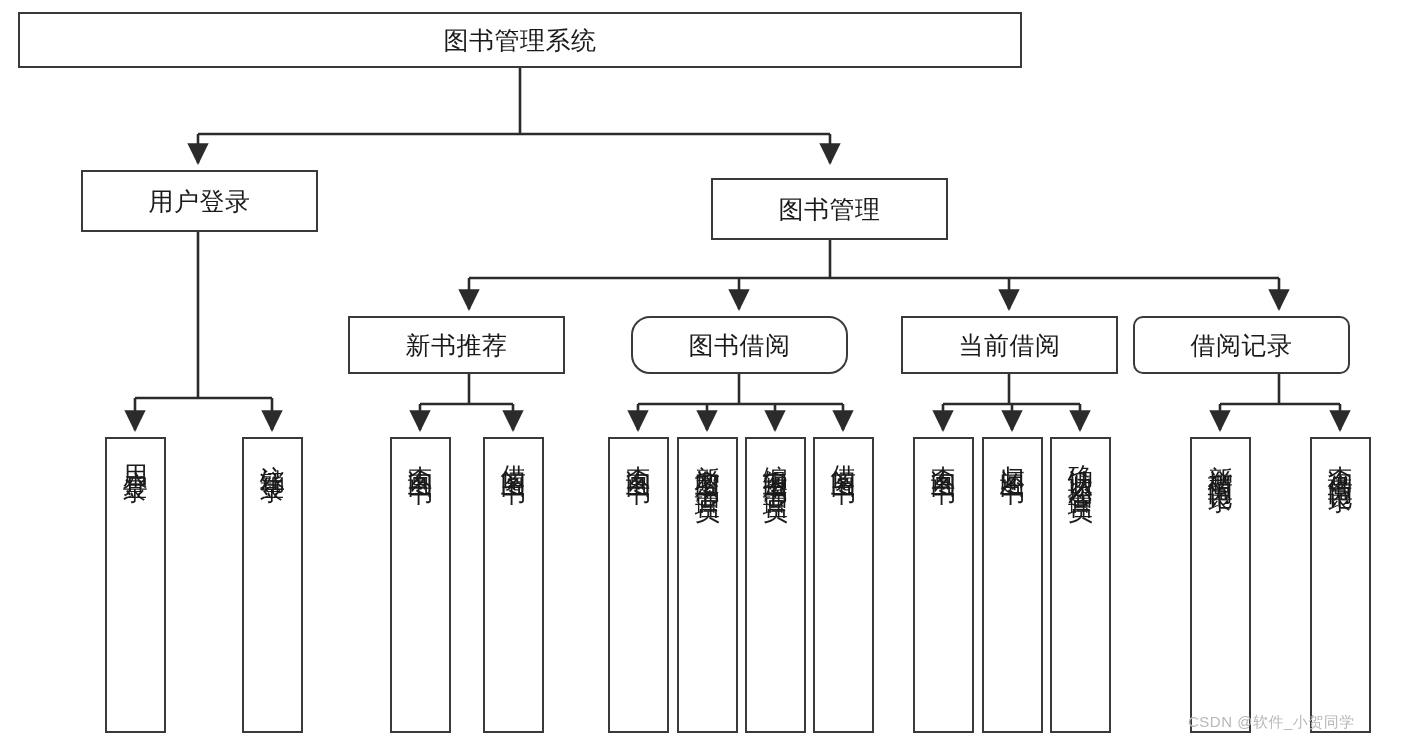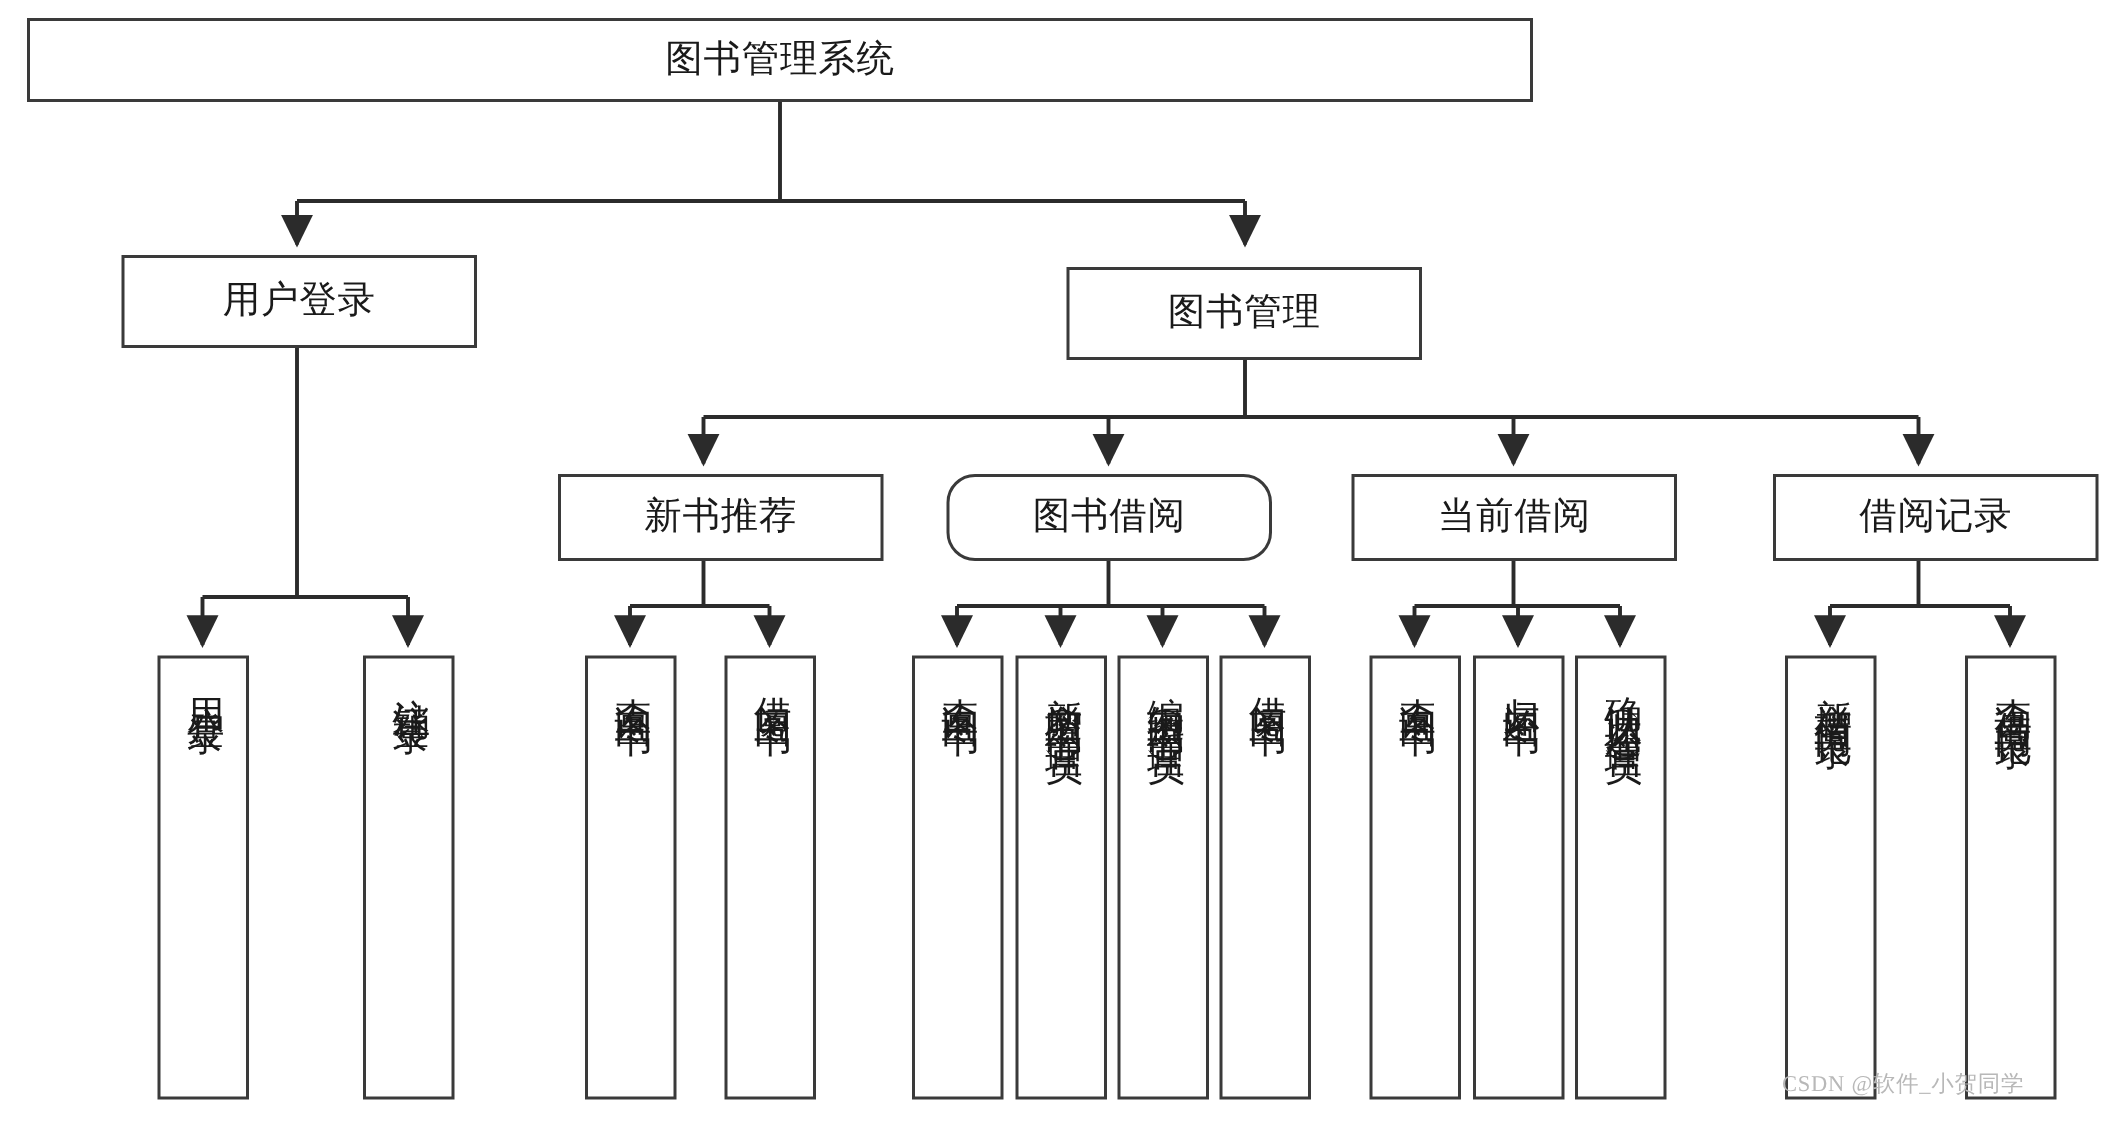--- a/index.html
+++ b/index.html
@@ -9,21 +9,20 @@
   }
   body {
     font-family: "Liberation Sans", "DejaVu Sans", sans-serif;
   }
   #diagram-root {
     position: relative;
     width: 1405px;
     height: 747px;
     background: #ffffff;
     overflow: hidden;
-    font-family: Liberation Serif, serif;
   }
   #edge-layer {
     position: absolute;
     left: 0;
     top: 0;
     width: 1405px;
     height: 747px;
     pointer-events: none;
   }
   .node {
@@ -133,30 +132,30 @@
     <span class="node-label">图书管理系统</span>
   </div>
 
   <div class="node horizontal" style="left:81px; top:170px; width:237px; height:62px;">
     <span class="node-label">用户登录</span>
   </div>
   <div class="node horizontal" style="left:711px; top:178px; width:237px; height:62px;">
     <span class="node-label">图书管理</span>
   </div>
 
-  <div class="node horizontal" style="left:372px; top:316px; width:217px; height:58px;">
+  <div class="node horizontal" style="left:348px; top:316px; width:217px; height:58px;">
     <span class="node-label">新书推荐</span>
   </div>
   <div class="node horizontal" style="left:631px; top:316px; width:217px; height:58px;border-radius:19px;">
     <span class="node-label">图书借阅</span>
   </div>
   <div class="node horizontal" style="left:901px; top:316px; width:217px; height:58px;align-items:center;">
     <span class="node-label">当前借阅</span>
   </div>
-  <div class="node horizontal" style="left:1182px; top:316px; width:217px; height:58px;">
+  <div class="node horizontal" style="left:1133px; top:316px; width:217px; height:58px;border-radius:10px;">
     <span class="node-label">借阅记录</span>
   </div>
 
   <div class="node vertical" style="left:105px; top:437px; width:61px; height:296px;">
     <span class="node-label">用户登录</span>
   </div>
   <div class="node vertical" style="left:242px; top:437px; width:61px; height:296px;">
     <span class="node-label">注销登录</span>
   </div>
 

